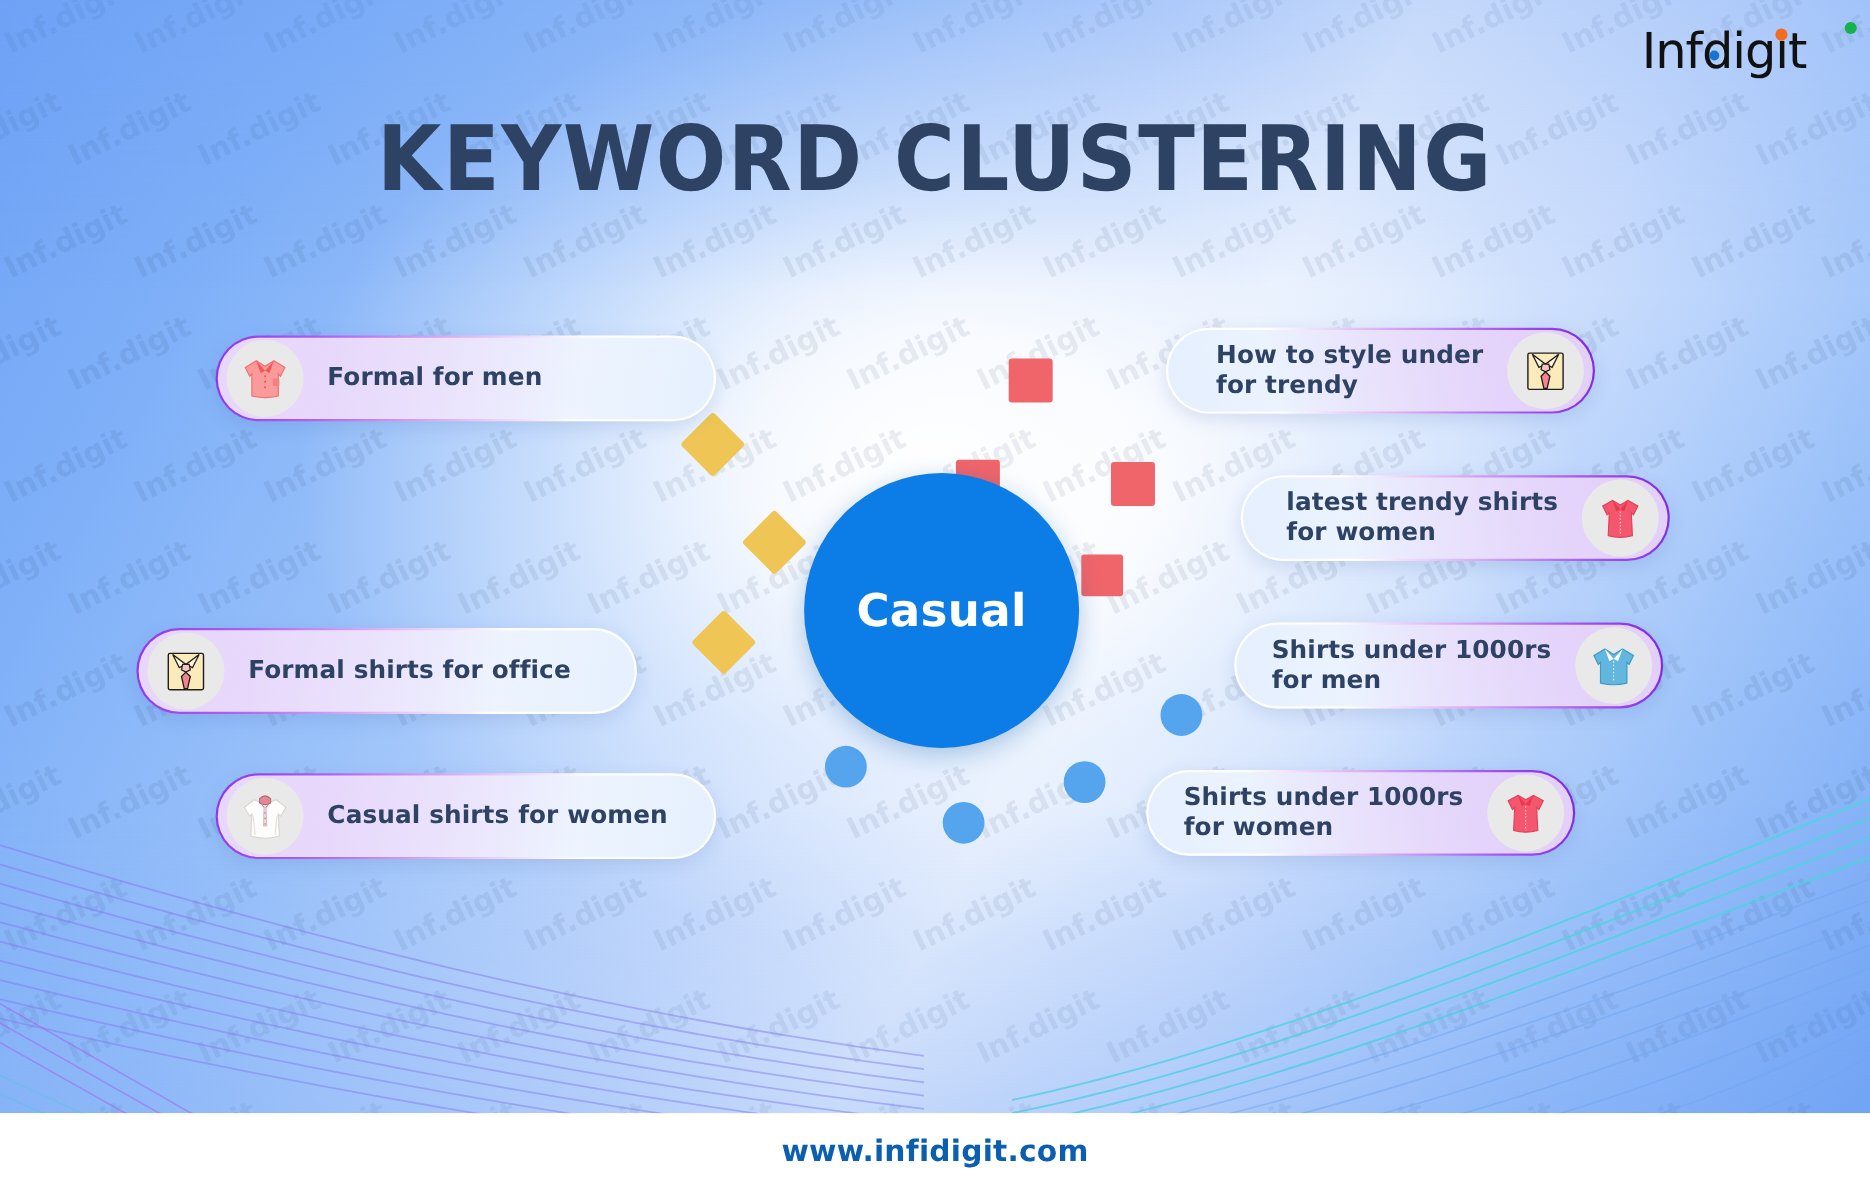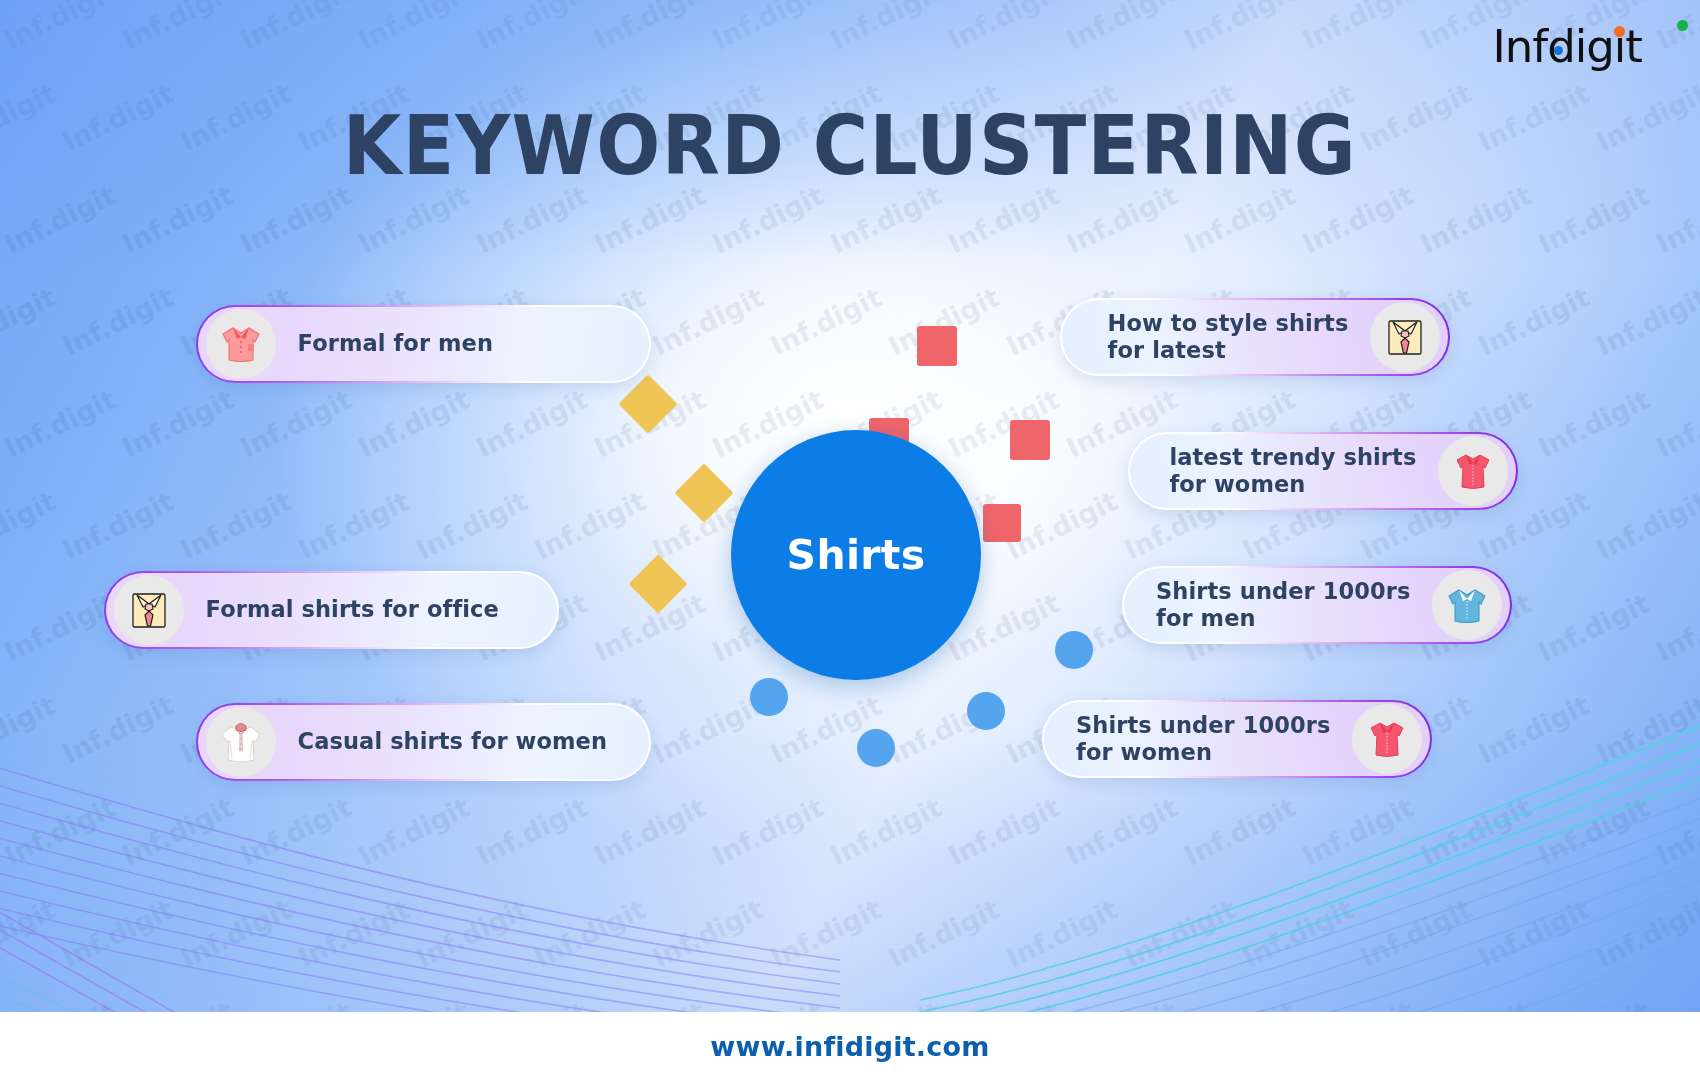--- a/index.html
+++ b/index.html
@@ -402,42 +402,42 @@
   <div class="deco sq" style="left:869px; top:418px; width:40px; height:40px;"></div>
   <div class="deco sq" style="left:1010px; top:420px; width:40px; height:40px;"></div>
   <div class="deco sq" style="left:983px; top:504px; width:38px; height:38px;"></div>
 
   <div class="deco dot-blue" style="left:1055px; top:631px; width:38px; height:38px;"></div>
   <div class="deco dot-blue" style="left:967px;  top:692px; width:38px; height:38px;"></div>
   <div class="deco dot-blue" style="left:857px;  top:729px; width:38px; height:38px;"></div>
   <div class="deco dot-blue" style="left:750px;  top:678px; width:38px; height:38px;"></div>
 
   <div id="hub">
-    <span id="hub-label">Shirts</span>
+    <span id="hub-label">Casual</span>
   </div>
 
   <div class="card ltr" style="left:196px; top:305px; width:455px;">
     <div class="card-inner">
       <span class="icon-bubble">
         <svg width="52" height="52" viewBox="0 0 52 52">
           <path d="M18 10 L26 15 L34 10 L44 16 L40 24 L38 22 L38 42 Q26 45 14 42 L14 22 L12 24 L8 16 Z" fill="#fa9a9a" stroke="#f0716f" stroke-width="1.1"></path>
           <path d="M18 10 L26 19 L22 21 Z" fill="#f0565c"></path>
           <path d="M34 10 L26 19 L30 21 Z" fill="#f0565c"></path>
           <rect x="33" y="26" width="6" height="7" rx="1" fill="#f7807f"></rect>
           <circle cx="26" cy="24" r="0.9" fill="#e8534f"></circle>
           <circle cx="26" cy="29" r="0.9" fill="#e8534f"></circle>
           <circle cx="26" cy="34" r="0.9" fill="#e8534f"></circle>
         </svg>
       </span>
       <span class="card-label">Formal for men</span>
     </div>
   </div>
 
 
-  <div class="card ltr" style="left:104px; top:571px; width:455px;">
+  <div class="card ltr" style="left:124px; top:571px; width:455px;">
     <div class="card-inner">
       <span class="icon-bubble">
         <svg width="52" height="52" viewBox="0 0 52 52">
           <rect x="10" y="10" width="32" height="33" rx="1.6" fill="#fbebbb" stroke="#1f1f1f" stroke-width="1.3"></rect>
           <path d="M14 11 L26 20 L20 23 Z" fill="#fdf6dd" stroke="#1f1f1f" stroke-width="1.2"></path>
           <path d="M38 11 L26 20 L32 23 Z" fill="#fdf6dd" stroke="#1f1f1f" stroke-width="1.2"></path>
           <path d="M23 20 L29 20 L30 25 L26 27 L22 25 Z" fill="#f8c1c5" stroke="#1f1f1f" stroke-width="1.1"></path>
           <path d="M26 27 L30 31 L27.5 42 L24.5 42 L22 31 Z" fill="#f4828f" stroke="#1f1f1f" stroke-width="1.2"></path>
         </svg>
       </span>
@@ -460,22 +460,22 @@
           <path d="M38 26 L36 44" stroke="#e4ded6" stroke-width="1"></path>
         </svg>
       </span>
       <span class="card-label">Casual shirts for women</span>
     </div>
   </div>
 
   <div class="card rtl" style="left:1060px; top:298px; width:390px;">
     <div class="card-inner">
       <span class="card-label">
-        <span>How to style shirts</span><br>
-        <span>for latest</span>
+        <span>How to style under</span><br>
+        <span>for trendy</span>
       </span>
       <span class="icon-bubble">
         <svg width="52" height="52" viewBox="0 0 52 52">
           <rect x="10" y="10" width="32" height="33" rx="1.6" fill="#fbebbb" stroke="#1f1f1f" stroke-width="1.3"></rect>
           <path d="M14 11 L26 20 L20 23 Z" fill="#fdf6dd" stroke="#1f1f1f" stroke-width="1.2"></path>
           <path d="M38 11 L26 20 L32 23 Z" fill="#fdf6dd" stroke="#1f1f1f" stroke-width="1.2"></path>
           <path d="M23 20 L29 20 L30 25 L26 27 L22 25 Z" fill="#f8c1c5" stroke="#1f1f1f" stroke-width="1.1"></path>
           <path d="M26 27 L30 31 L27.5 42 L24.5 42 L22 31 Z" fill="#f4828f" stroke="#1f1f1f" stroke-width="1.2"></path>
         </svg>
       </span>

